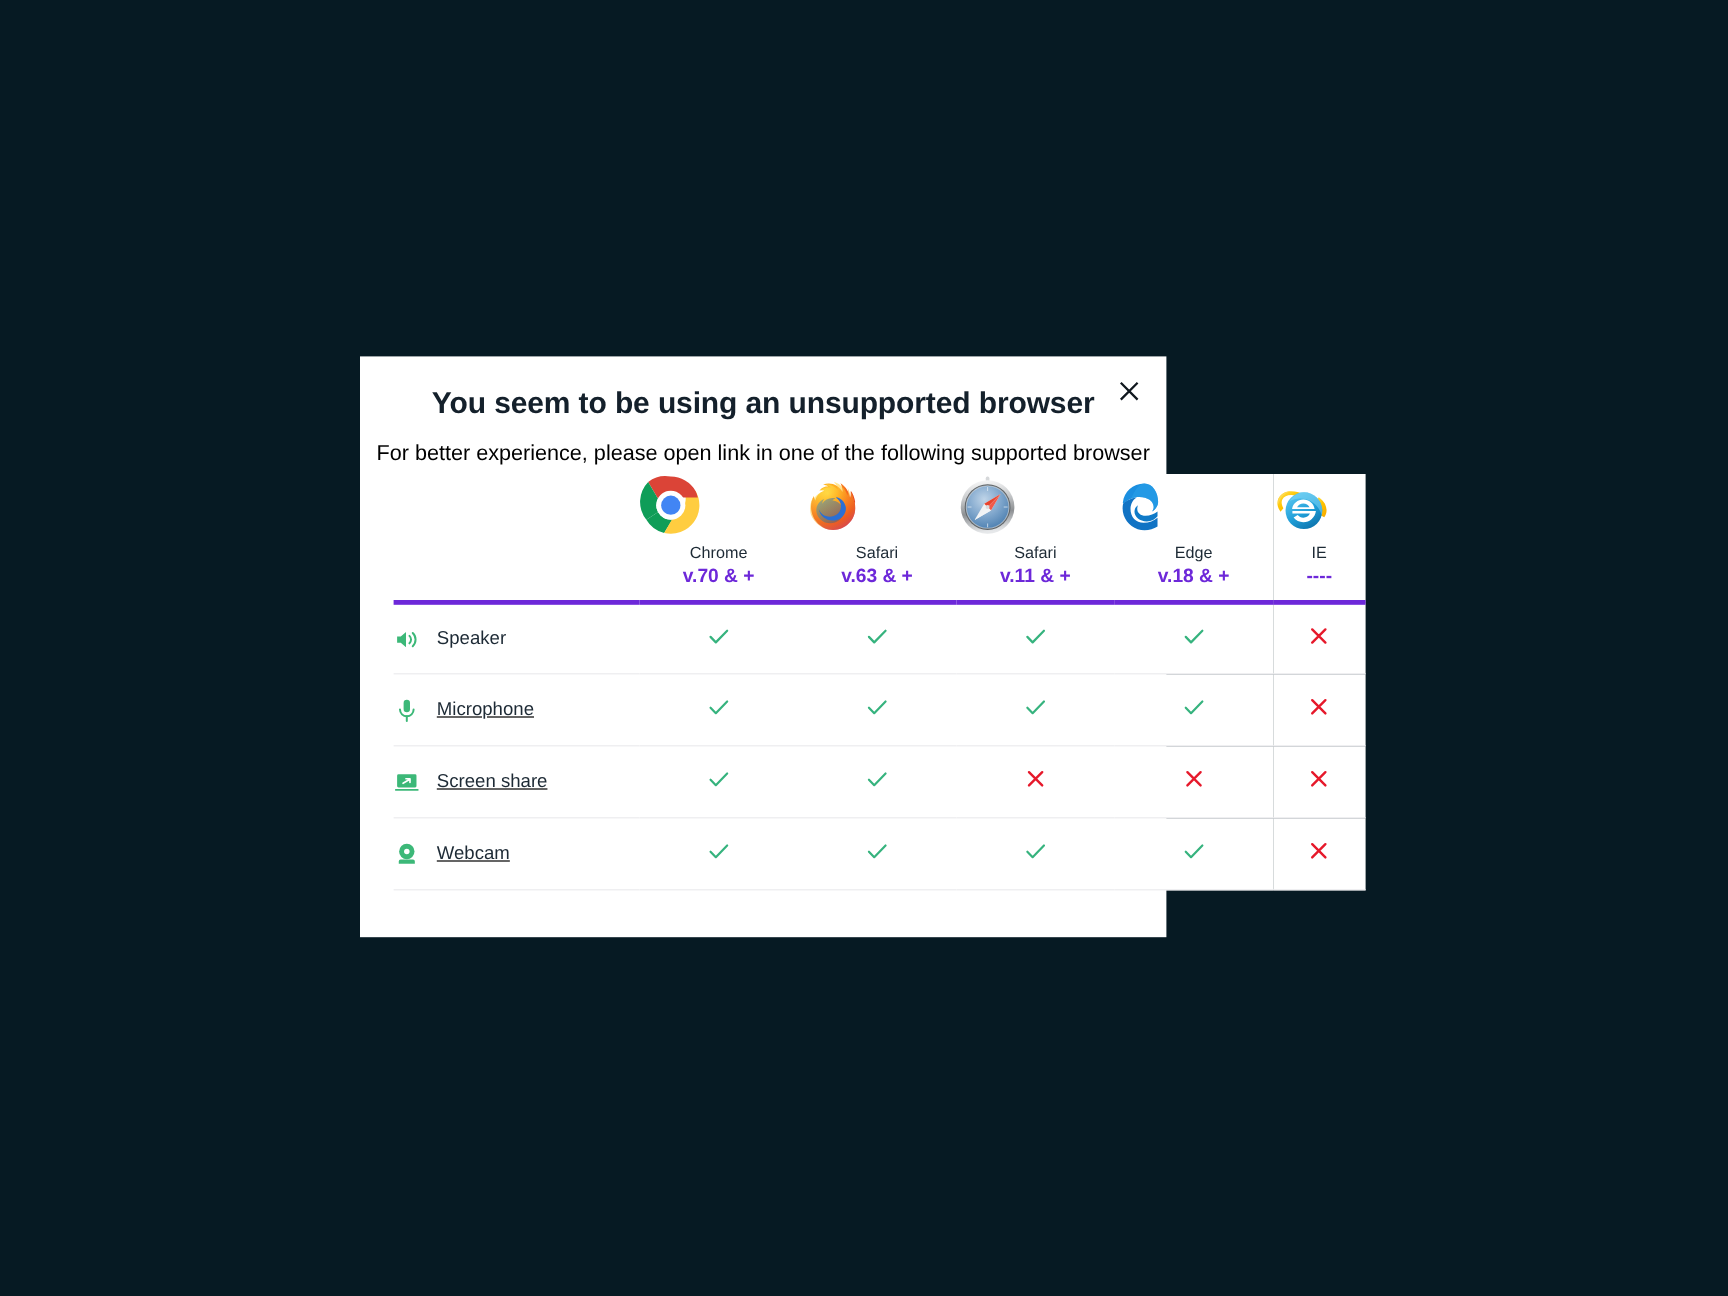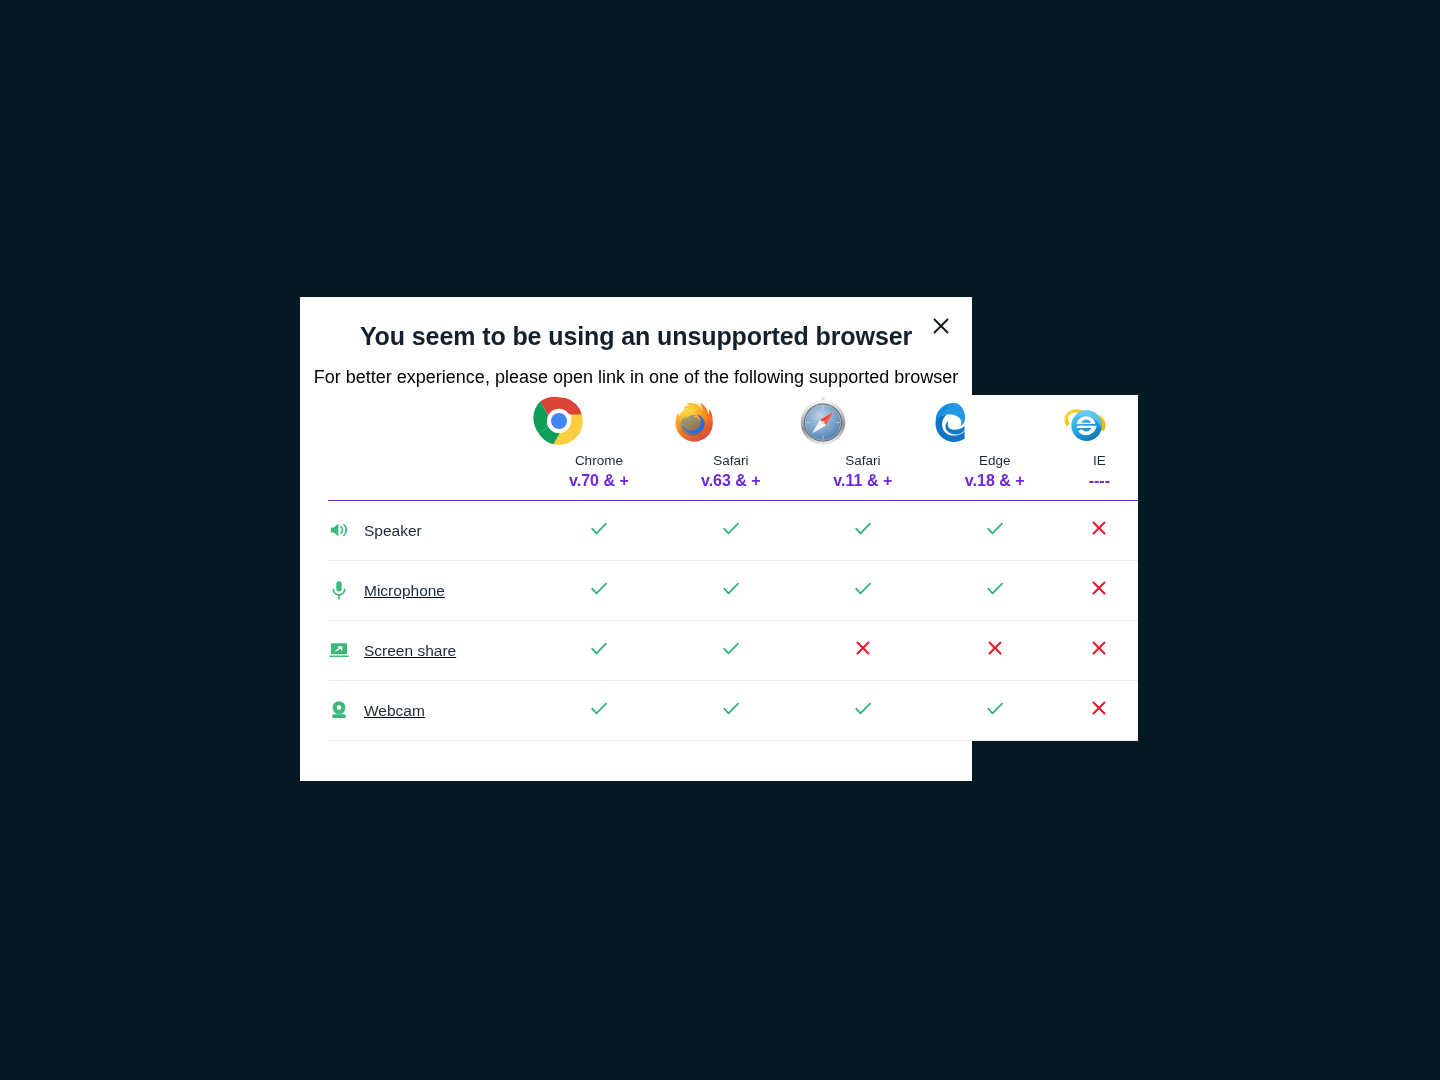--- a/index.html
+++ b/index.html
@@ -113,21 +113,21 @@
     font-size: 16px;
     color: #6d28d9;
     line-height: 1.32;
     font-weight: 700;
     white-space: nowrap;
   }
 
   .compat-table tbody tr { height: 60px; }
 
   .compat-table tbody td {
-    border-top: 1px solid #6d28d9;
+    border-top: 4px solid #6d28d9;
     border-bottom: 1px solid #ececee;
     background: #ffffff;
     padding: 0;
     text-align: center;
     vertical-align: middle;
   }
   .compat-table tbody tr + tr td { border-top: none; text-decoration: underline; }
 
   td.feature-cell {
     background: #f7f7f8;

